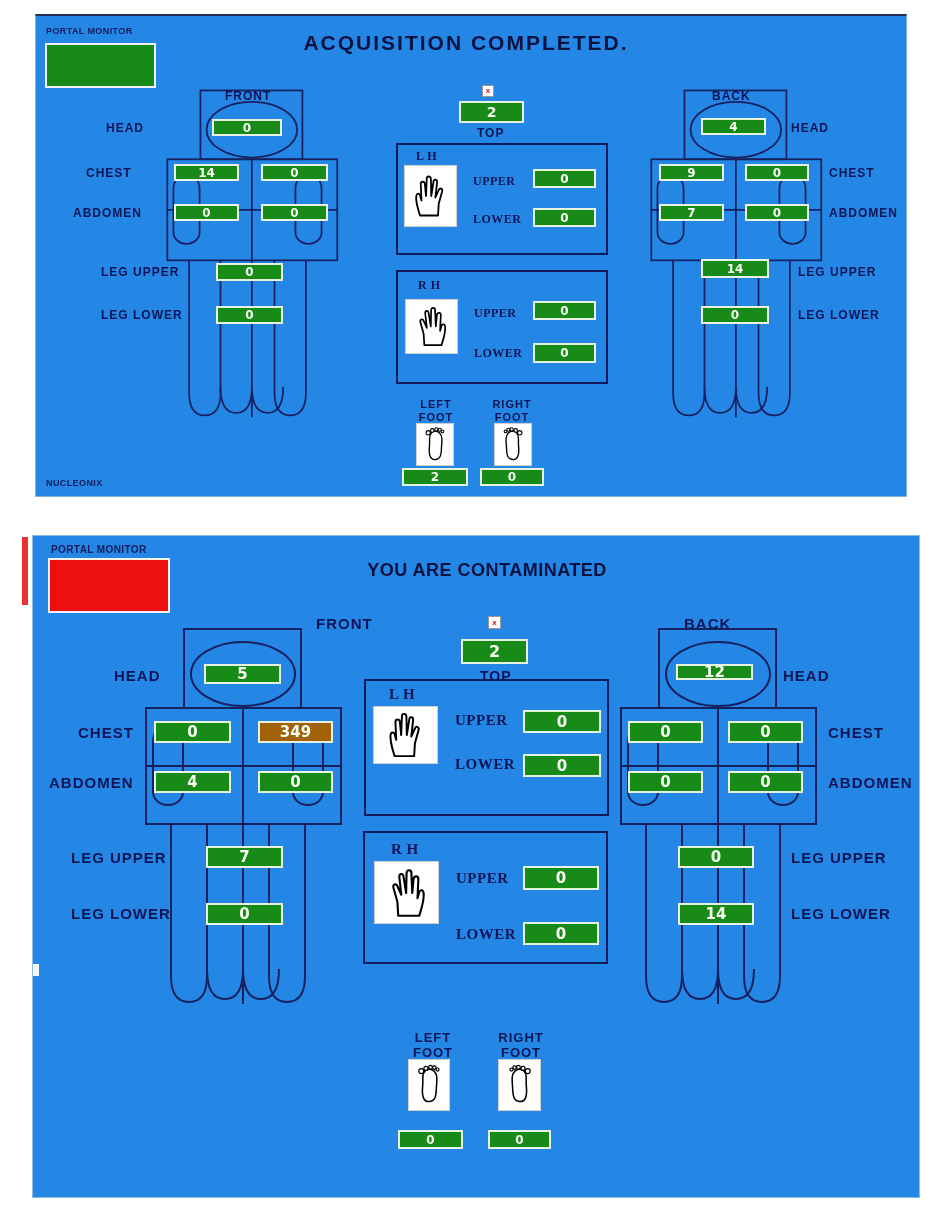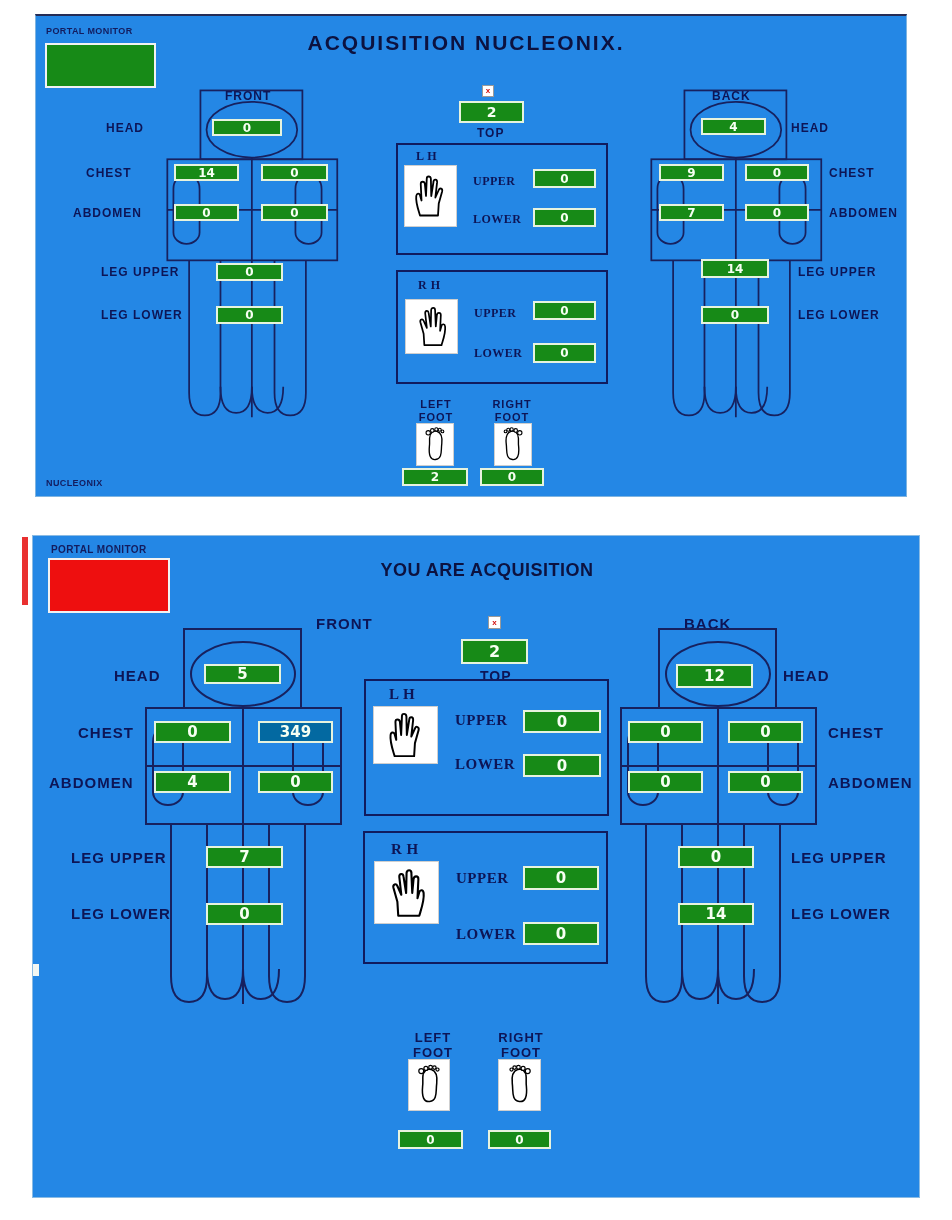--- a/index.html
+++ b/index.html
@@ -22,21 +22,21 @@
   .sub2   { font-size:18px; font-weight:bold; letter-spacing:.5px; margin-top:2px; }
   .lbl { position:absolute; color:#0d1556; font-weight:bold; font-size:12px; letter-spacing:1px; white-space:nowrap; }
   .lbl-lg { font-size:15px; }
   .footlbl { position:absolute; color:#0d1556; font-weight:bold; font-size:11px; letter-spacing:1px;
              text-align:center; line-height:1.15; }
   .footlbl.lg { font-size:13px; }
   .serif { font-family:"Liberation Serif", serif; letter-spacing:.5px; }
   .val { position:absolute; background:#178a17; border:2px solid #e7f3de; color:#f6fff2;
          font-family:"DejaVu Sans", sans-serif; font-weight:bold; font-size:12px;
          display:flex; align-items:center; justify-content:center; }
-  .val[data-state="alert"] { background:#0369a1; }
+  .val[data-state="alert"] { background:#a16207; }
   .val-lg { font-size:15px; }
   .obox { position:absolute; border:2px solid #101b5e; }
   .wbox { position:absolute; background:#ffffff; display:flex; align-items:center; justify-content:center;
           border:1px solid #cfcfcf; }
   .closebox { position:absolute; width:12px; height:12px; background:#ffffff; border:1px solid #9a9a9a;
               color:#d01010; font-size:8px; font-weight:bold; display:flex; align-items:center; justify-content:center;
               line-height:1; }
   .figure-svg { position:absolute; }
   .artifact { position:absolute; background:#e93030; }
   .notch { position:absolute; background:#f3f7f3; }
@@ -75,21 +75,21 @@
   </defs>
 </svg>
 
 <div id="page">
 
   <div id="panel-clean" class="panel">
     <div class="brand" style="left:10px;top:10px;">PORTAL MONITOR</div>
     <div class="status" style="left:9px;top:27px;width:111px;height:45px;" data-state="clean"></div>
 
     <div class="titlewrap" style="left:150px;top:15px;width:560px;">
-      <div class="title1">ACQUISITION NUCLEONIX.</div>
+      <div class="title1">ACQUISITION COMPLETED.</div>
     </div>
 
     <div class="lbl" style="left:189px;top:73px;">FRONT</div>
     <svg class="figure-svg" style="left:120px;top:70px;" width="183" height="340" viewBox="0 0 210 390">
         <use href="#sym-body"></use>
       </svg>
     <div class="lbl" style="left:70px;top:105px;">HEAD</div>
     <div class="val" style="left:176px;top:103px;width:70px;height:17px;" data-state="normal">0</div>
     <div class="lbl" style="left:50px;top:150px;">CHEST</div>
     <div class="val" style="left:138px;top:148px;width:65px;height:17px;" data-state="normal">14</div>
@@ -165,21 +165,21 @@
     <div class="brand" style="left:10px;top:462px;">NUCLEONIX</div>
   </div>
 
   <div class="artifact" style="left:22px;top:537px;width:6px;height:68px;"></div>
 
   <div id="panel-contam" class="panel">
     <div class="brand" style="left:18px;top:8px;font-size:10px;">PORTAL MONITOR</div>
     <div class="status" style="left:15px;top:22px;width:122px;height:55px;" data-state="contaminated"></div>
 
     <div class="titlewrap" style="left:104px;top:22px;width:700px;">
-      <div class="sub2">YOU ARE ACQUISITION</div>
+      <div class="sub2">YOU ARE CONTAMINATED</div>
     </div>
 
     <div class="lbl lbl-lg" style="left:283px;top:79px;">FRONT</div>
     <svg class="figure-svg" style="left:100px;top:88px;" width="210" height="390" viewBox="0 0 210 390">
         <use href="#sym-body"></use>
       </svg>
     <div class="lbl lbl-lg" style="left:81px;top:131px;">HEAD</div>
     <div class="val val-lg" style="left:171px;top:128px;width:77px;height:20px;" data-state="normal">5</div>
     <div class="lbl lbl-lg" style="left:45px;top:188px;">CHEST</div>
     <div class="val val-lg" style="left:121px;top:185px;width:77px;height:22px;" data-state="normal">0</div>
@@ -190,21 +190,21 @@
     <div class="lbl lbl-lg" style="left:38px;top:313px;">LEG UPPER</div>
     <div class="val val-lg" style="left:173px;top:310px;width:77px;height:22px;" data-state="normal">7</div>
     <div class="lbl lbl-lg" style="left:38px;top:369px;">LEG LOWER</div>
     <div class="val val-lg" style="left:173px;top:367px;width:77px;height:22px;" data-state="normal">0</div>
 
     <div class="lbl lbl-lg" style="left:651px;top:79px;">BACK</div>
     <svg class="figure-svg" style="left:575px;top:88px;" width="210" height="390" viewBox="0 0 210 390">
         <use href="#sym-body"></use>
       </svg>
     <div class="lbl lbl-lg" style="left:750px;top:131px;">HEAD</div>
-    <div class="val val-lg" style="left:643px;top:128px;width:77px;height:24px;" data-state="normal">12</div>
+    <div class="val val-lg" style="left:643px;top:128px;width:77px;height:16px;" data-state="normal">12</div>
     <div class="lbl lbl-lg" style="left:795px;top:188px;">CHEST</div>
     <div class="val val-lg" style="left:595px;top:185px;width:75px;height:22px;" data-state="normal">0</div>
     <div class="val val-lg" style="left:695px;top:185px;width:75px;height:22px;" data-state="normal">0</div>
     <div class="lbl lbl-lg" style="left:795px;top:238px;">ABDOMEN</div>
     <div class="val val-lg" style="left:595px;top:235px;width:75px;height:22px;" data-state="normal">0</div>
     <div class="val val-lg" style="left:695px;top:235px;width:75px;height:22px;" data-state="normal">0</div>
     <div class="lbl lbl-lg" style="left:758px;top:313px;">LEG UPPER</div>
     <div class="val val-lg" style="left:645px;top:310px;width:76px;height:22px;" data-state="normal">0</div>
     <div class="lbl lbl-lg" style="left:758px;top:369px;">LEG LOWER</div>
     <div class="val val-lg" style="left:645px;top:367px;width:76px;height:22px;" data-state="normal">14</div>

